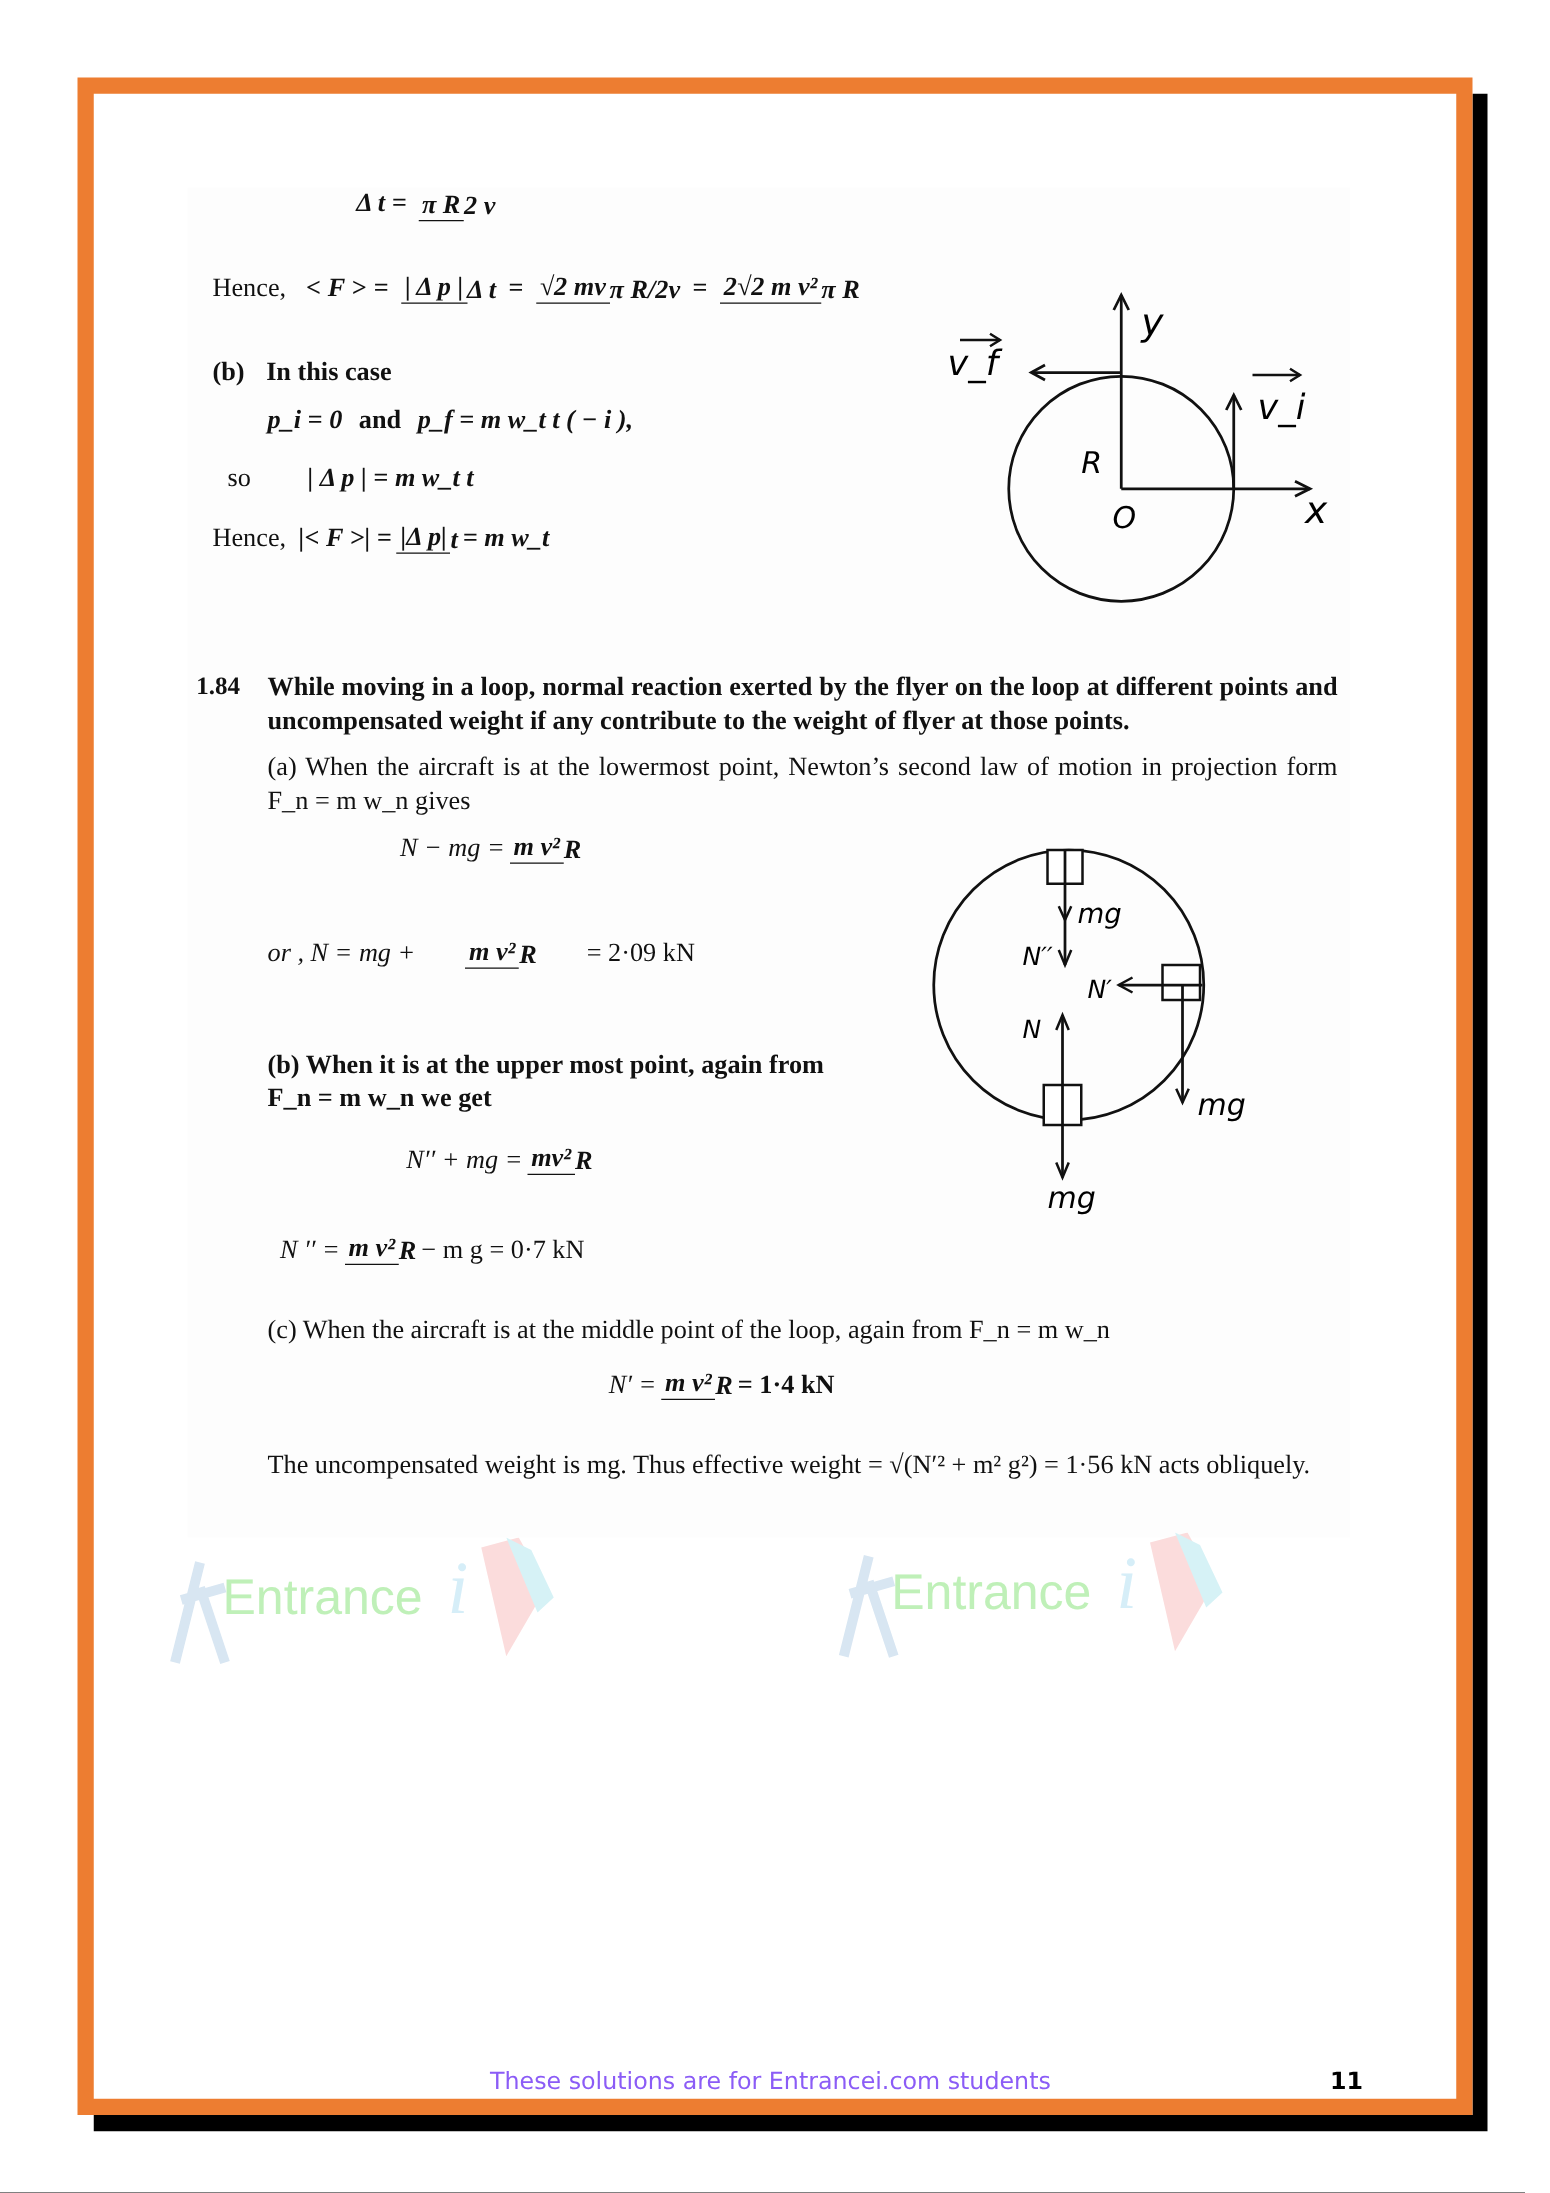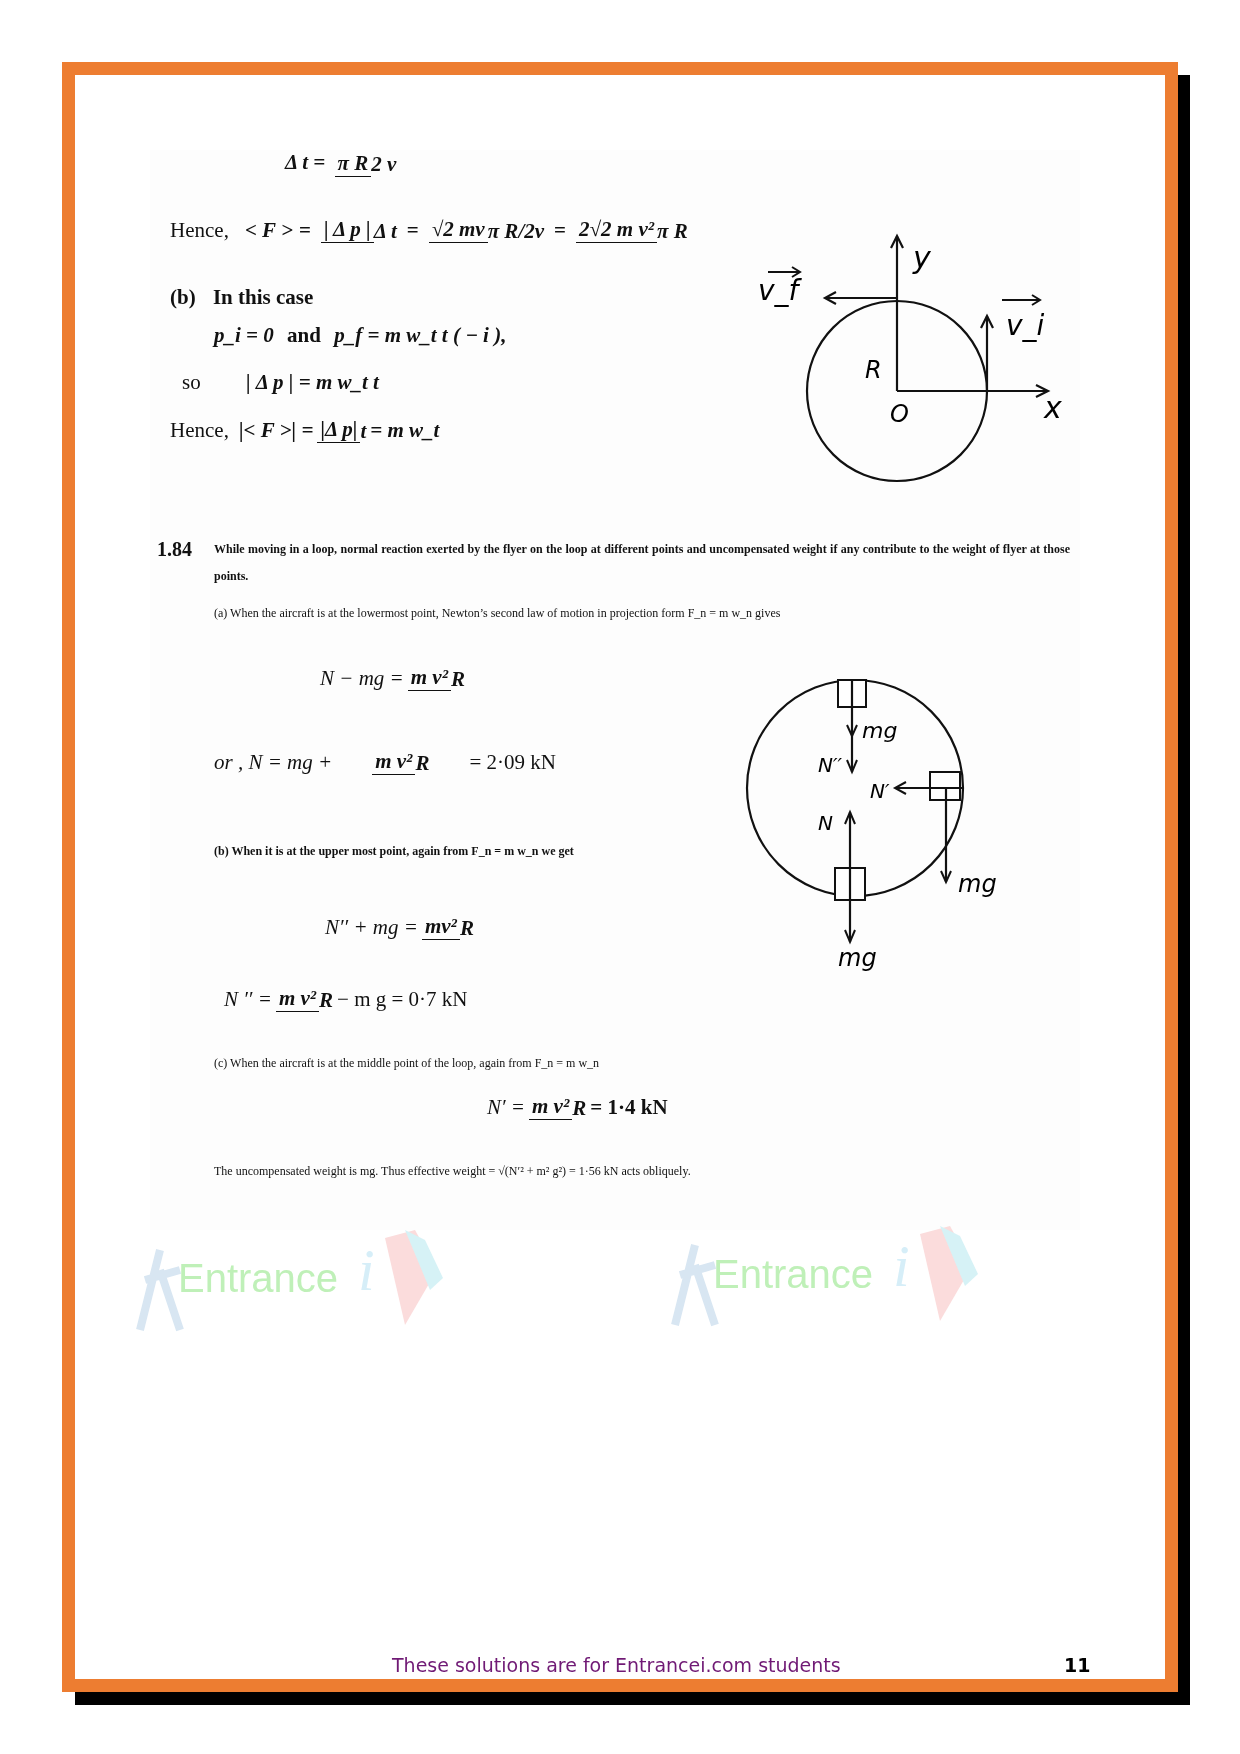--- a/index.html
+++ b/index.html
@@ -9,22 +9,22 @@
   .frame { position:absolute; left:62px; top:62px; width:1090px; height:1604px;
            border:13px solid #ed7d31; background:#fff; }
   .scan { position:absolute; left:150px; top:150px; width:930px; height:1080px; background:#fdfdfd; }
   .abs { position:absolute; white-space:nowrap; }
   .t { font-size:21px; }
   .b { font-weight:bold; }
   .i { font-style:italic; }
   .frac { display:inline-flex; flex-direction:row; align-items:center; vertical-align:middle; margin:0 4px; }
   .frac .num { border-bottom:1.5px solid #111; padding:0 3px 1px; line-height:1.1; }
   .frac .den { padding-top:1px; line-height:1.1; }
-  .para { position:absolute; font-size:12px; line-height:27px; text-align:justify; }
-  .footer-text { position:absolute; left:392px; top:1654px; font-family:"DejaVu Sans", sans-serif; font-size:19px; color:#701a75; }
+  .para { position:absolute; font-size:21px; line-height:27px; text-align:justify; }
+  .footer-text { position:absolute; left:392px; top:1654px; font-family:"DejaVu Sans", sans-serif; font-size:19px; color:#8b5cf6; }
   .page-num { position:absolute; left:1064px; top:1654px; font-family:"DejaVu Sans", sans-serif; font-size:19px; font-weight:bold; color:#000; }
   .wm { position:absolute; font-family:"Liberation Sans", sans-serif; font-size:40px; color:#bff0b8; }
   .wm-i { position:absolute; font-family:"Liberation Serif", serif; font-style:italic; font-size:60px; color:#d6eef8; }
   svg text { font-family:"DejaVu Sans", sans-serif; font-style:italic; }
 </style>
 </head>
 <body>
 
 <div class="shadow"></div>
 <div class="frame"></div>

